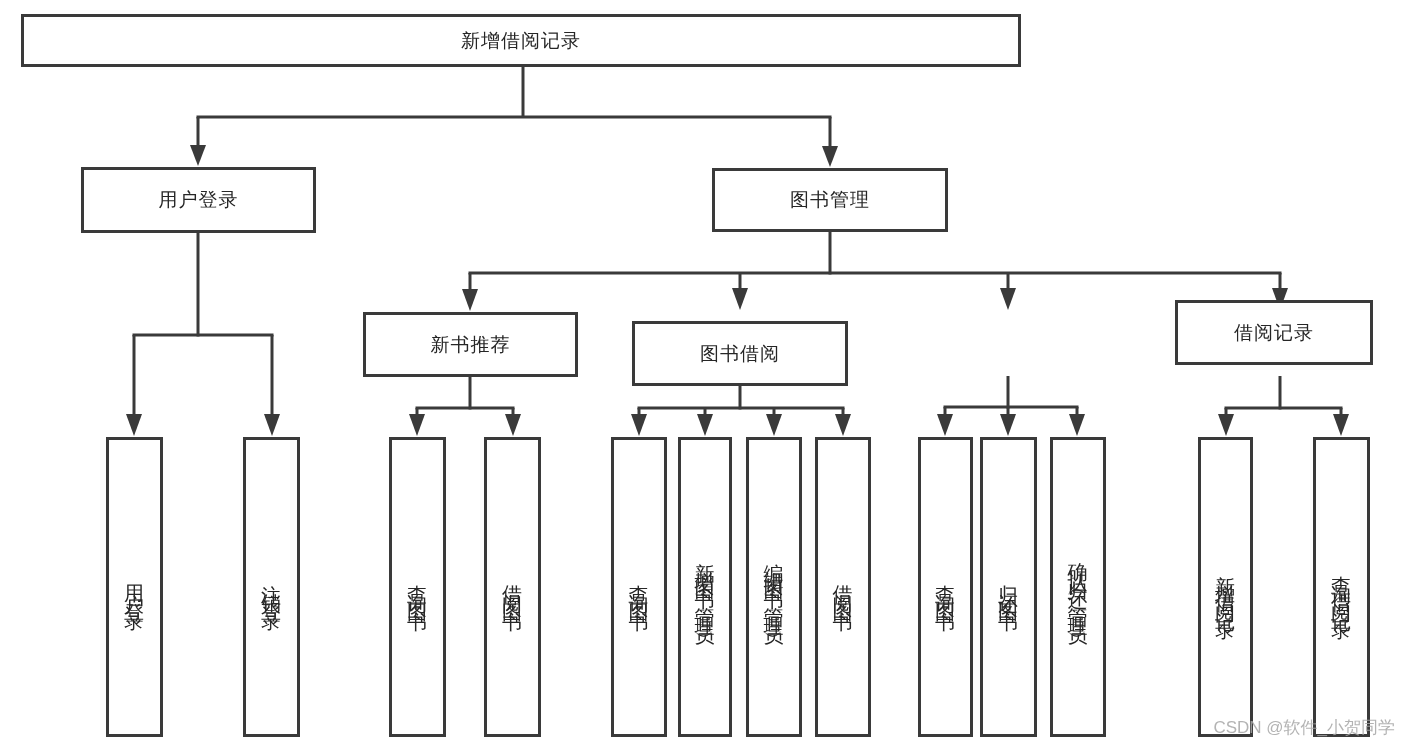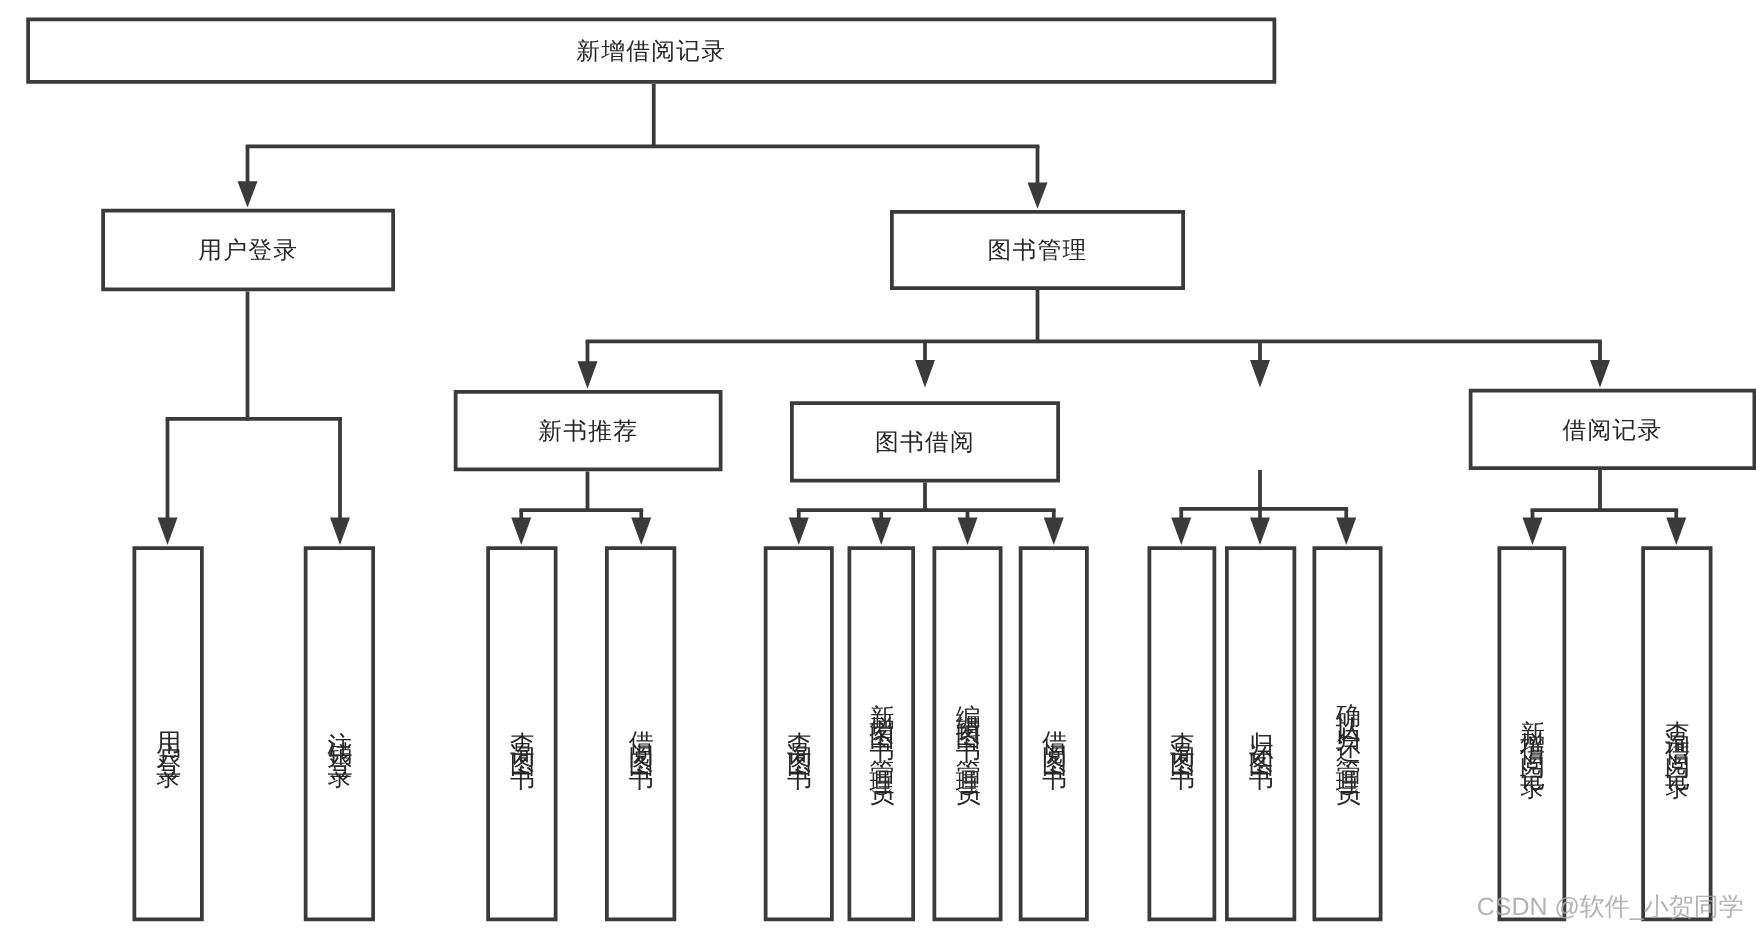--- a/index.html
+++ b/index.html
@@ -36,21 +36,21 @@
     writing-mode:vertical-rl;
     text-orientation:mixed;
     font-size:20px;
     letter-spacing:9px;
     line-height:1;
     white-space:nowrap;
   }
   .watermark{
     position:absolute;
     right:10px;bottom:8px;
-    font-size:20px;
+    font-size:17px;
     color:var(--watermark);
     opacity:.85;
     white-space:nowrap;
     z-index:5;
   }
 </style>
 </head>
 <body>
 
 <div class="canvas">
@@ -127,21 +127,21 @@
   <div class="node h-node" style="left:712px;top:168px;width:236px;height:64px">
     <span>图书管理</span>
   </div>
 
   <div class="node h-node" style="left:363px;top:312px;width:215px;height:65px">
     <span>新书推荐</span>
   </div>
   <div class="node h-node" style="left:632px;top:321px;width:216px;height:65px">
     <span>图书借阅</span>
   </div>
-  <div class="node h-node" style="left:1175px;top:311px;width:230px;height:65px">
+  <div class="node h-node" style="left:1175px;top:300px;width:198px;height:65px">
     <span>借阅记录</span>
   </div>
 
   <div class="node leaf" style="left:106px;top:437px;width:57px;height:300px">
     <span>用户登录</span>
   </div>
   <div class="node leaf" style="left:243px;top:437px;width:57px;height:300px">
     <span>注销登录</span>
   </div>
   <div class="node leaf" style="left:389px;top:437px;width:57px;height:300px">

